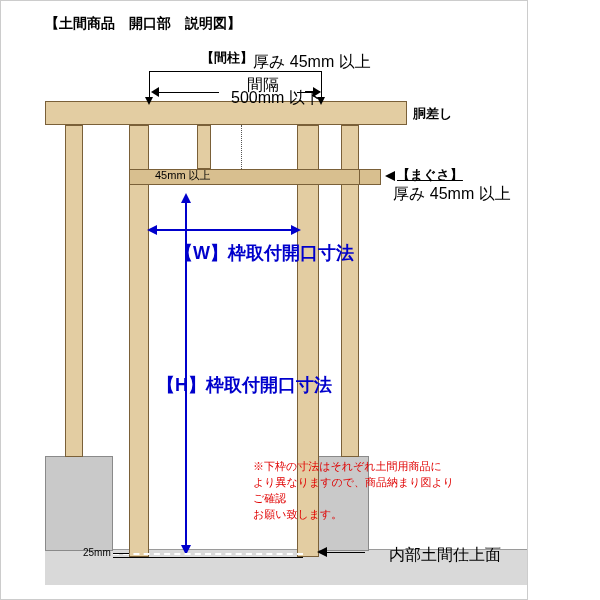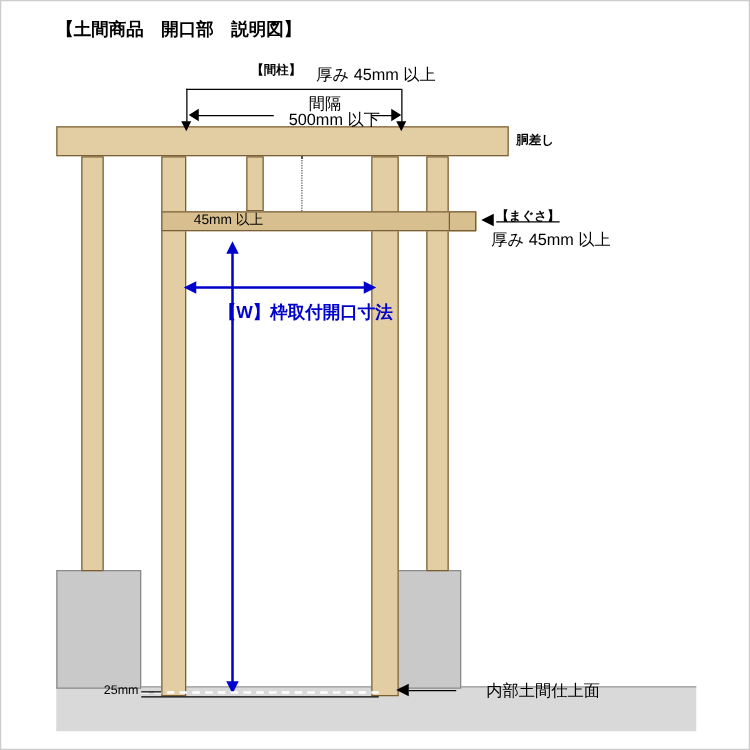--- a/index.html
+++ b/index.html
@@ -5,21 +5,21 @@
   html, body {
     margin: 0;
     padding: 0;
     background: #ffffff;
   }
   body {
     font-family: "Liberation Sans", sans-serif;
   }
   #stage {
     position: relative;
-    width: 600px;
+    width: 528px;
     height: 600px;
     background: #ffffff;
     overflow: hidden;
     border: 1px solid #cccccc;
     box-sizing: border-box;
   }
   .abs { position: absolute; }
 
   
   .title {
@@ -95,33 +95,33 @@
     border-left: 10px solid #000000;
   }
   .arrow-down-black {
     border-left: 4px solid transparent;
     border-right: 4px solid transparent;
     border-top: 8px solid #000000;
   }
 
   
   .lbl {
+    font-size: 16px;
+    color: #000000;
+    white-space: nowrap;
+    line-height: 1.25;
+  }
+  .lbl-b {
     font-size: 13px;
-    color: #000000;
-    white-space: nowrap;
-    line-height: 1.25;
-  }
-  .lbl-b {
-    font-size: 10px;
     font-weight: bold;
     color: #000000;
     white-space: nowrap;
   }
   .lbl-blue {
-    font-size: 14px;
+    font-size: 18px;
     font-weight: bold;
     color: #0000cc;
     white-space: nowrap;
   }
   .lbl-red {
     font-size: 11px;
     color: #e00000;
     line-height: 1.45;
     white-space: pre-line;
   }
@@ -189,27 +189,31 @@
   <div class="abs boxed" style="left:150px; top:166px; border:none; background:transparent;">45mm 以上</div>
 
   <div class="abs hline-blue" style="left:154px; top:228px; width:138px;"></div>
   <div class="abs arrow arrow-left-blue" style="left:146px; top:224px;"></div>
   <div class="abs arrow arrow-right-blue" style="left:290px; top:224px;"></div>
   <div class="abs lbl-blue" style="left:174px; top:240px;">【W】枠取付開口寸法</div>
 
   <div class="abs vline-blue" style="left:184px; top:200px; height:352px;"></div>
   <div class="abs arrow arrow-up-blue" style="left:180px; top:192px;"></div>
   <div class="abs arrow arrow-down-blue" style="left:180px; top:544px;"></div>
+  <div class="abs lbl-blue" style="left:156px; top:372px;">【H】枠取付開口寸法</div>
 
   <div class="abs hline-white-dash" style="left:112px; top:552px; width:190px;"></div>
   <div class="abs hline" style="left:112px; top:556px; width:190px; border-top:1px solid #000;"></div>
 
   <div class="abs lbl-small" style="left:82px; top:546px;">25mm</div>
   <div class="abs hline" style="left:112px; top:552px; width:16px;"></div>
 
   <div class="abs arrow arrow-left-black" style="left:316px; top:546px;"></div>
   <div class="abs hline" style="left:326px; top:551px; width:38px;"></div>
   <div class="abs lbl" style="left:388px; top:544px;">内部土間仕上面</div>
 
 
 
+  <div class="abs lbl-red" style="left:252px; top:458px; width:210px;">※下枠の寸法はそれぞれ土間用商品に
+より異なりますので、商品納まり図よりご確認
+お願い致します。</div>
 
 </div>
 
 </body></html>

